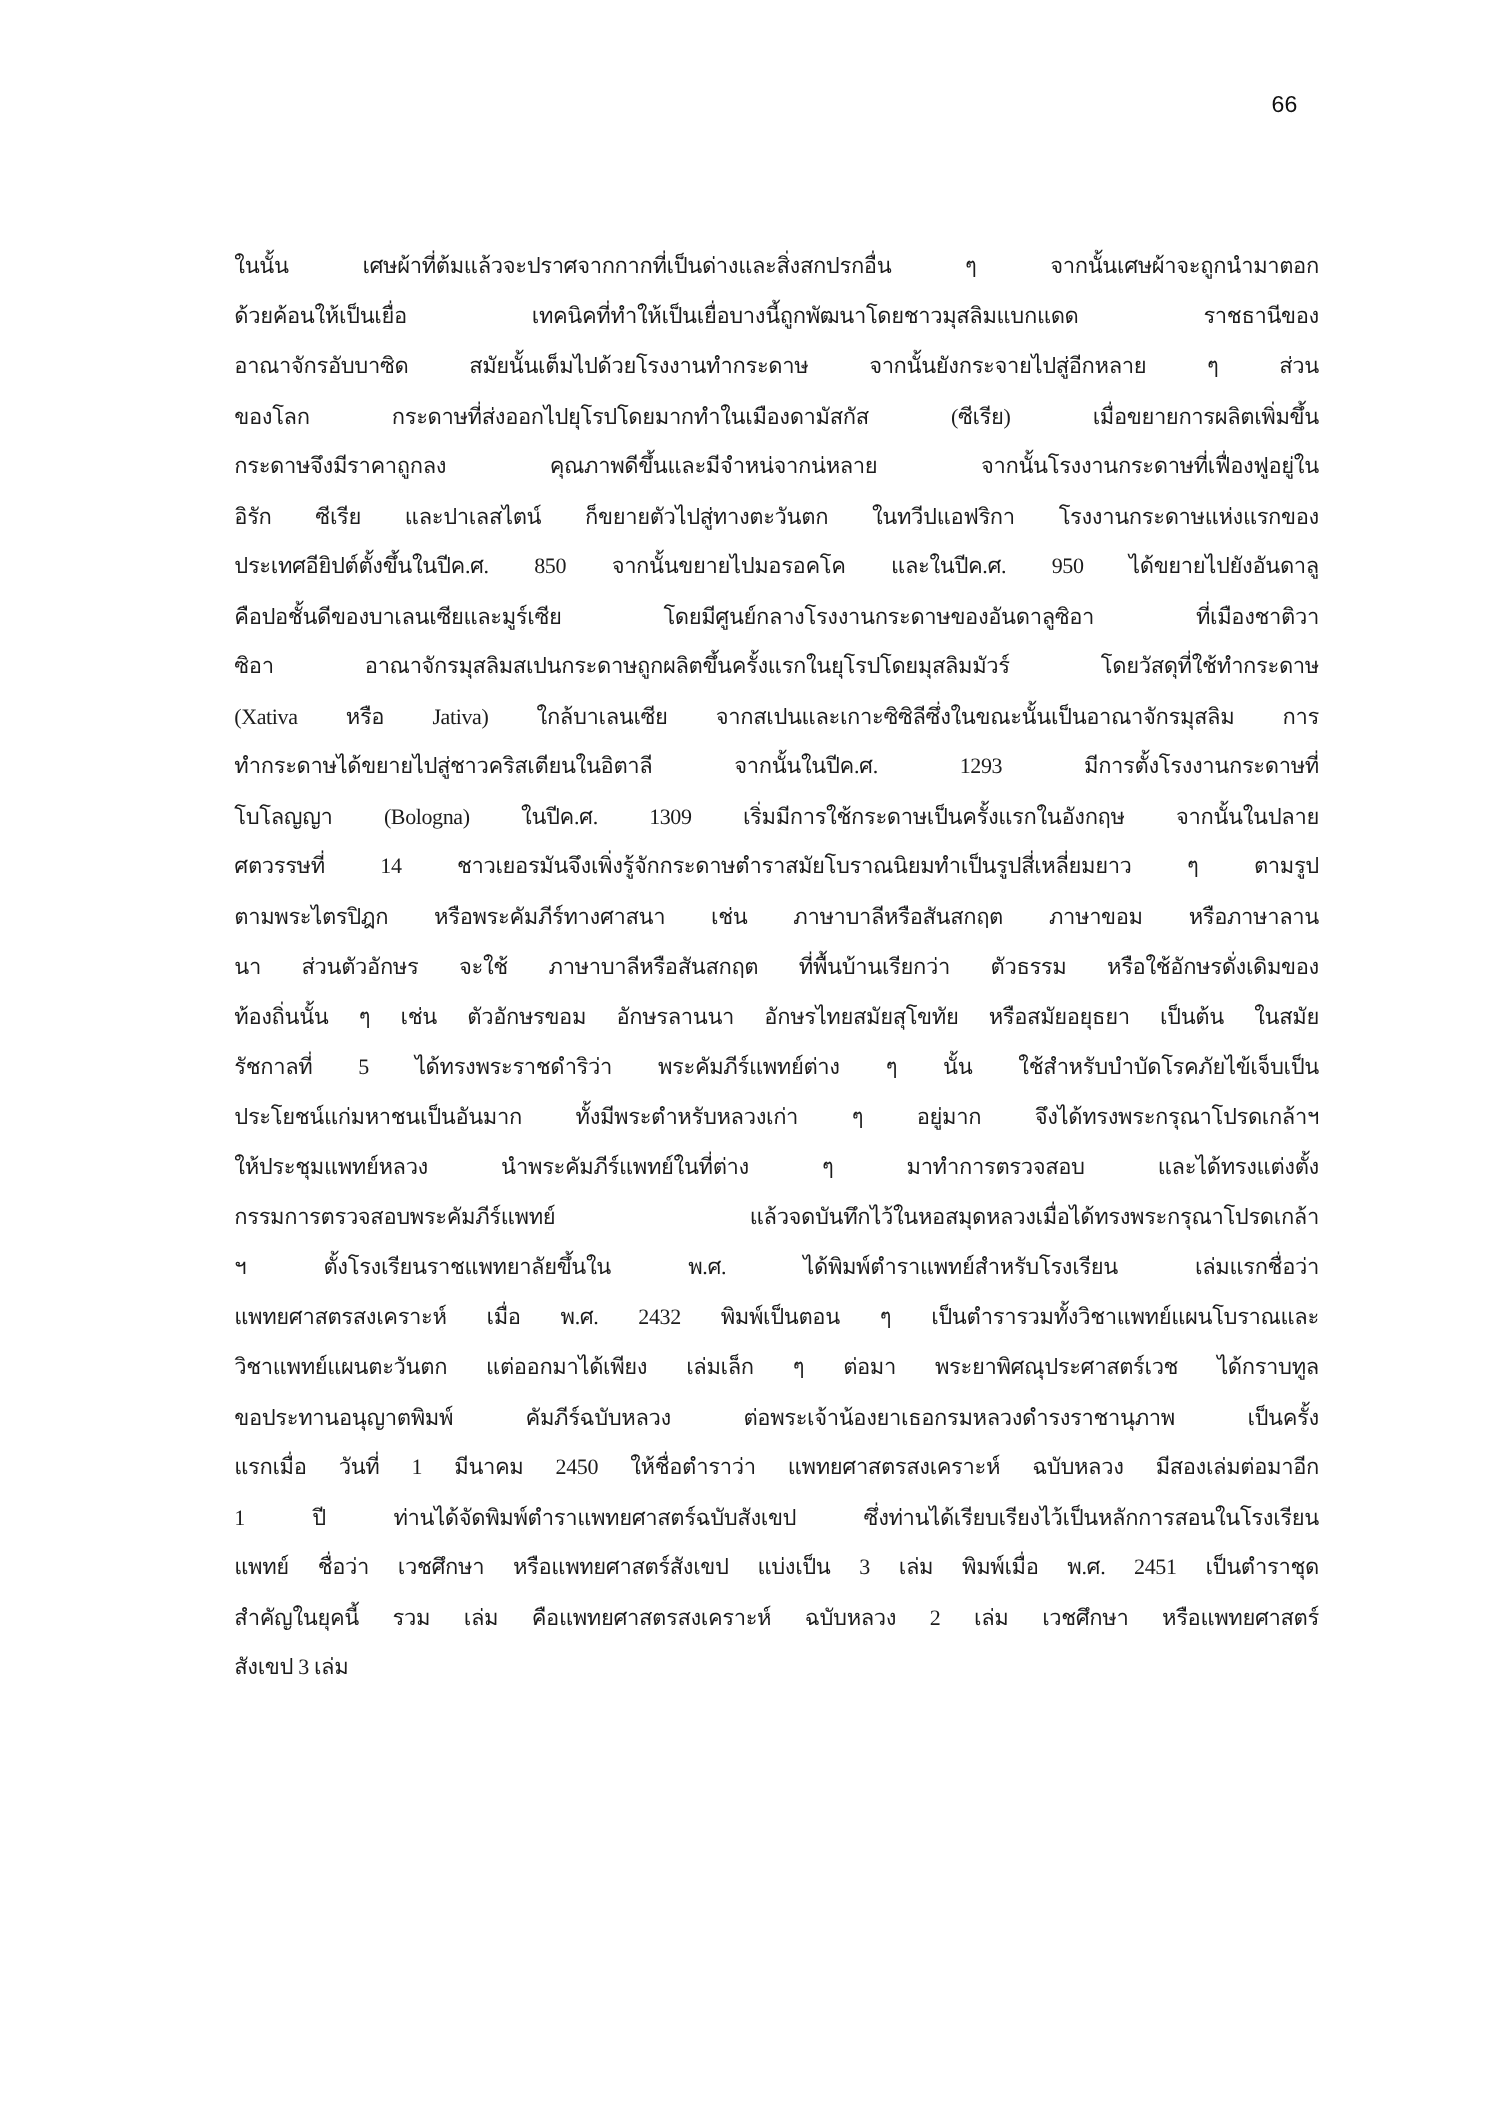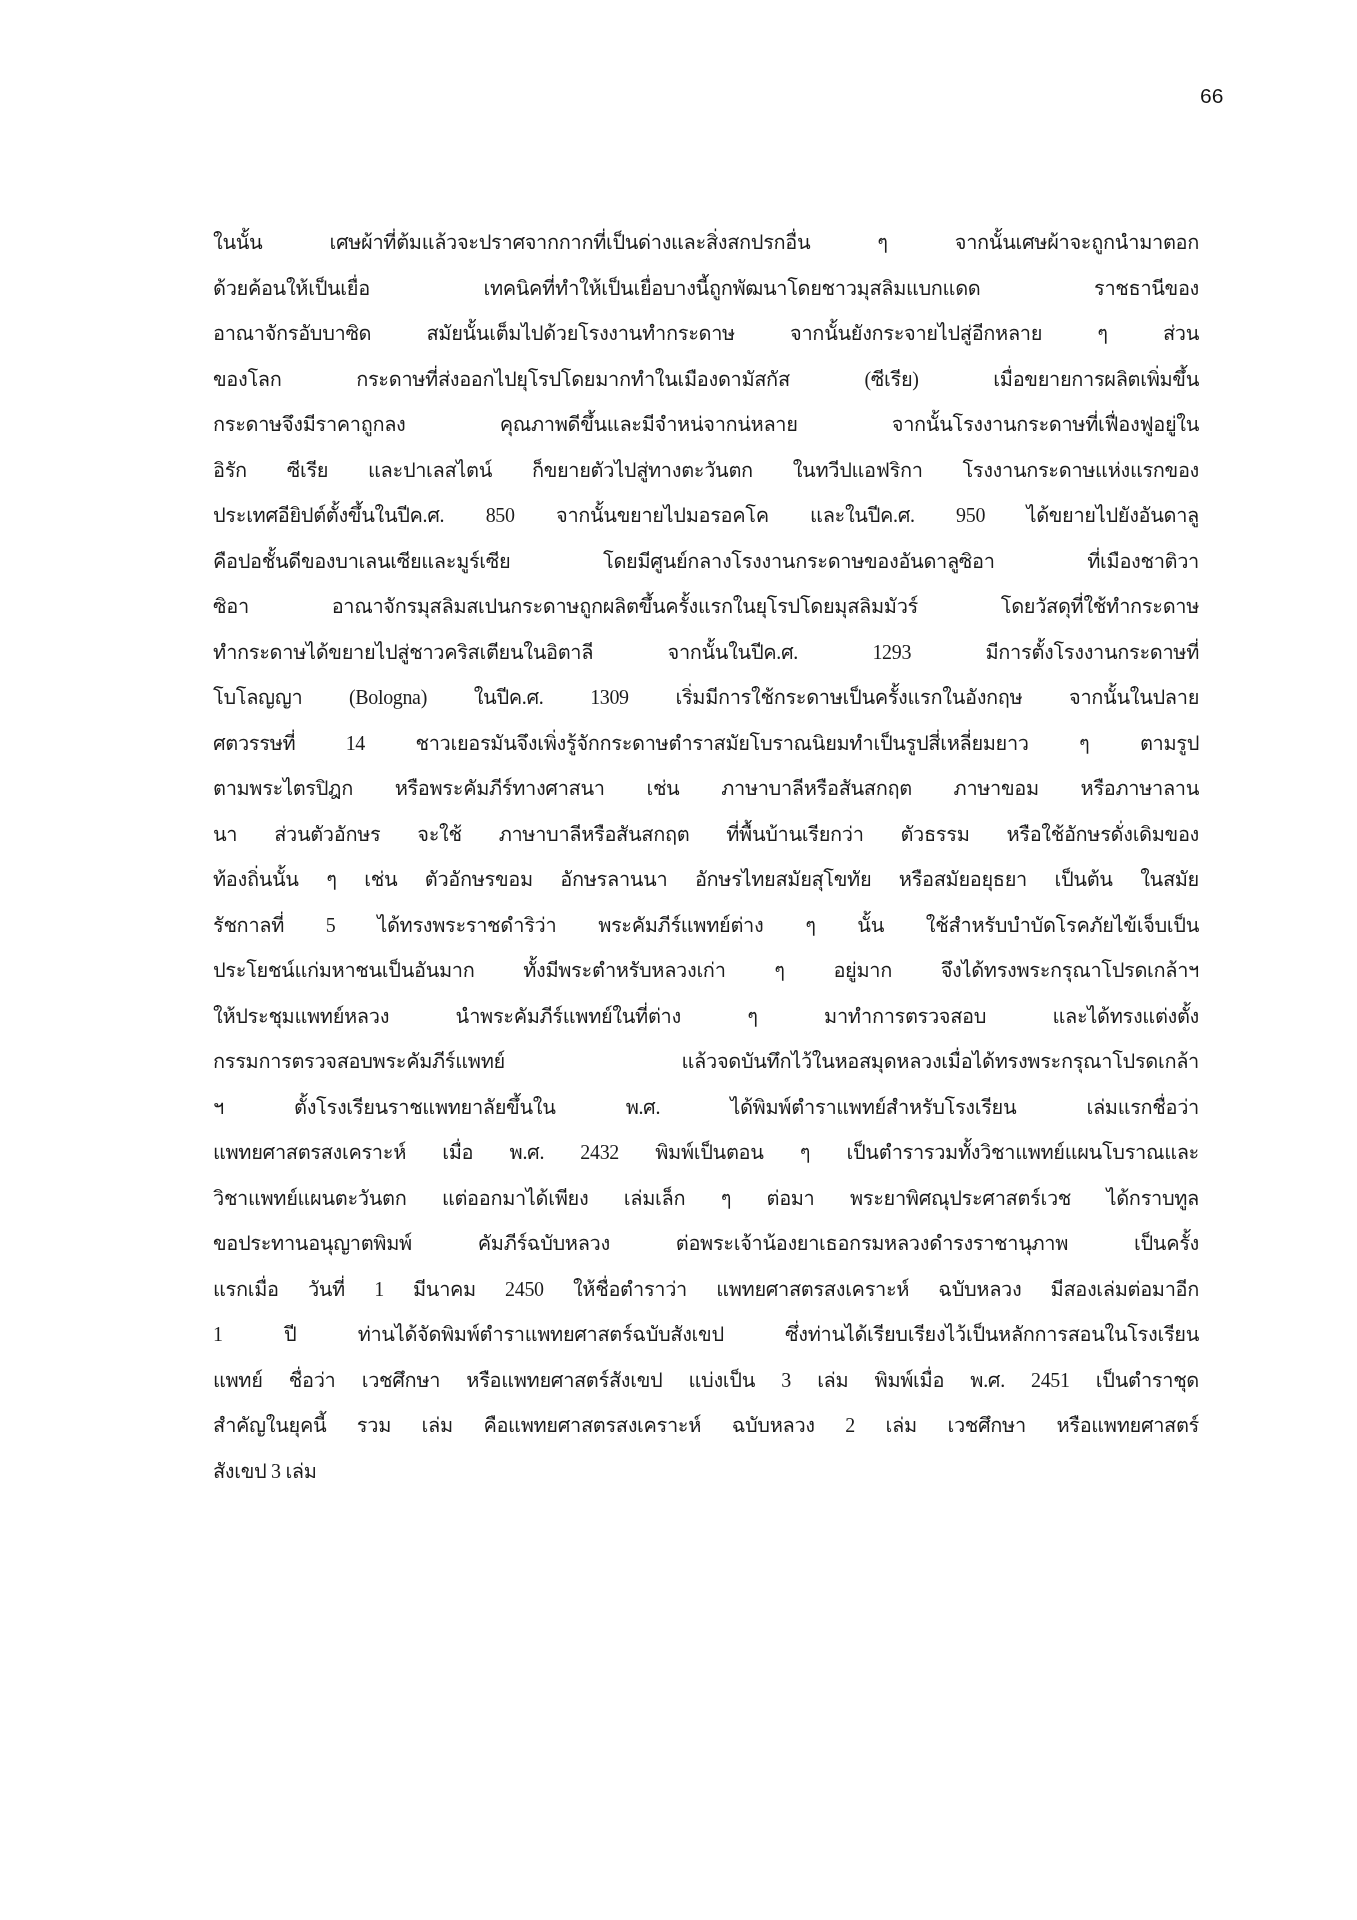--- a/index.html
+++ b/index.html
@@ -14,21 +14,20 @@
       overflow: hidden;
       color: #1a1a1a;
     }
     .page-number {
       position: absolute;
       top: 84px;
       left: 1156px;
       font-family: "Liberation Sans", "DejaVu Sans", sans-serif;
       font-size: 21px;
       color: #111;
-      margin-left: 44px;
     }
     .body-text {
       position: absolute;
       top: 220px;
       left: 213px;
       width: 986px;
     }
     .line {
       display: block;
       height: 45.5px;
@@ -53,20 +52,21 @@
 <div class="body-text">
   <span class="line">ในนั้น เศษผ้าที่ต้มแล้วจะปราศจากกากที่เป็นด่างและสิ่งสกปรกอื่น ๆ จากนั้นเศษผ้าจะถูกนำมาตอก</span>
   <span class="line">ด้วยค้อนให้เป็นเยื่อ เทคนิคที่ทำให้เป็นเยื่อบางนี้ถูกพัฒนาโดยชาวมุสลิมแบกแดด ราชธานีของ</span>
   <span class="line">อาณาจักรอับบาซิด สมัยนั้นเต็มไปด้วยโรงงานทำกระดาษ จากนั้นยังกระจายไปสู่อีกหลาย ๆ ส่วน</span>
   <span class="line">ของโลก กระดาษที่ส่งออกไปยุโรปโดยมากทำในเมืองดามัสกัส (ซีเรีย) เมื่อขยายการผลิตเพิ่มขึ้น</span>
   <span class="line">กระดาษจึงมีราคาถูกลง คุณภาพดีขึ้นและมีจำหน่จากน่หลาย จากนั้นโรงงานกระดาษที่เฟื่องฟูอยู่ใน</span>
   <span class="line">อิรัก ซีเรีย และปาเลสไตน์ ก็ขยายตัวไปสู่ทางตะวันตก ในทวีปแอฟริกา โรงงานกระดาษแห่งแรกของ</span>
   <span class="line">ประเทศอียิปต์ตั้งขึ้นในปีค.ศ. 850 จากนั้นขยายไปมอรอคโค และในปีค.ศ. 950 ได้ขยายไปยังอันดาลู</span>
   <span class="line">คือปอชั้นดีของบาเลนเซียและมูร์เซีย โดยมีศูนย์กลางโรงงานกระดาษของอันดาลูซิอา ที่เมืองชาติวา</span>
   <span class="line">ซิอา อาณาจักรมุสลิมสเปนกระดาษถูกผลิตขึ้นครั้งแรกในยุโรปโดยมุสลิมมัวร์ โดยวัสดุที่ใช้ทำกระดาษ</span>
+  <span class="line">(Xativa หรือ Jativa) ใกล้บาเลนเซีย จากสเปนและเกาะซิซิลีซึ่งในขณะนั้นเป็นอาณาจักรมุสลิม การ</span>
   <span class="line">ทำกระดาษได้ขยายไปสู่ชาวคริสเตียนในอิตาลี จากนั้นในปีค.ศ. 1293 มีการตั้งโรงงานกระดาษที่</span>
   <span class="line">โบโลญญา (Bologna) ในปีค.ศ. 1309 เริ่มมีการใช้กระดาษเป็นครั้งแรกในอังกฤษ จากนั้นในปลาย</span>
   <span class="line">ศตวรรษที่ 14 ชาวเยอรมันจึงเพิ่งรู้จักกระดาษตำราสมัยโบราณนิยมทำเป็นรูปสี่เหลี่ยมยาว ๆ ตามรูป</span>
   <span class="line">ตามพระไตรปิฎก หรือพระคัมภีร์ทางศาสนา เช่น ภาษาบาลีหรือสันสกฤต ภาษาขอม หรือภาษาลาน</span>
   <span class="line">นา ส่วนตัวอักษร จะใช้ ภาษาบาลีหรือสันสกฤต ที่พื้นบ้านเรียกว่า ตัวธรรม หรือใช้อักษรดั่งเดิมของ</span>
   <span class="line">ท้องถิ่นนั้น ๆ เช่น ตัวอักษรขอม อักษรลานนา อักษรไทยสมัยสุโขทัย หรือสมัยอยุธยา เป็นต้น ในสมัย</span>
   <span class="line">รัชกาลที่ 5 ได้ทรงพระราชดำริว่า พระคัมภีร์แพทย์ต่าง ๆ นั้น ใช้สำหรับบำบัดโรคภัยไข้เจ็บเป็น</span>
   <span class="line">ประโยชน์แก่มหาชนเป็นอันมาก ทั้งมีพระตำหรับหลวงเก่า ๆ อยู่มาก จึงได้ทรงพระกรุณาโปรดเกล้าฯ</span>
   <span class="line">ให้ประชุมแพทย์หลวง นำพระคัมภีร์แพทย์ในที่ต่าง ๆ มาทำการตรวจสอบ และได้ทรงแต่งตั้ง</span>
   <span class="line">กรรมการตรวจสอบพระคัมภีร์แพทย์ แล้วจดบันทึกไว้ในหอสมุดหลวงเมื่อได้ทรงพระกรุณาโปรดเกล้า</span>

